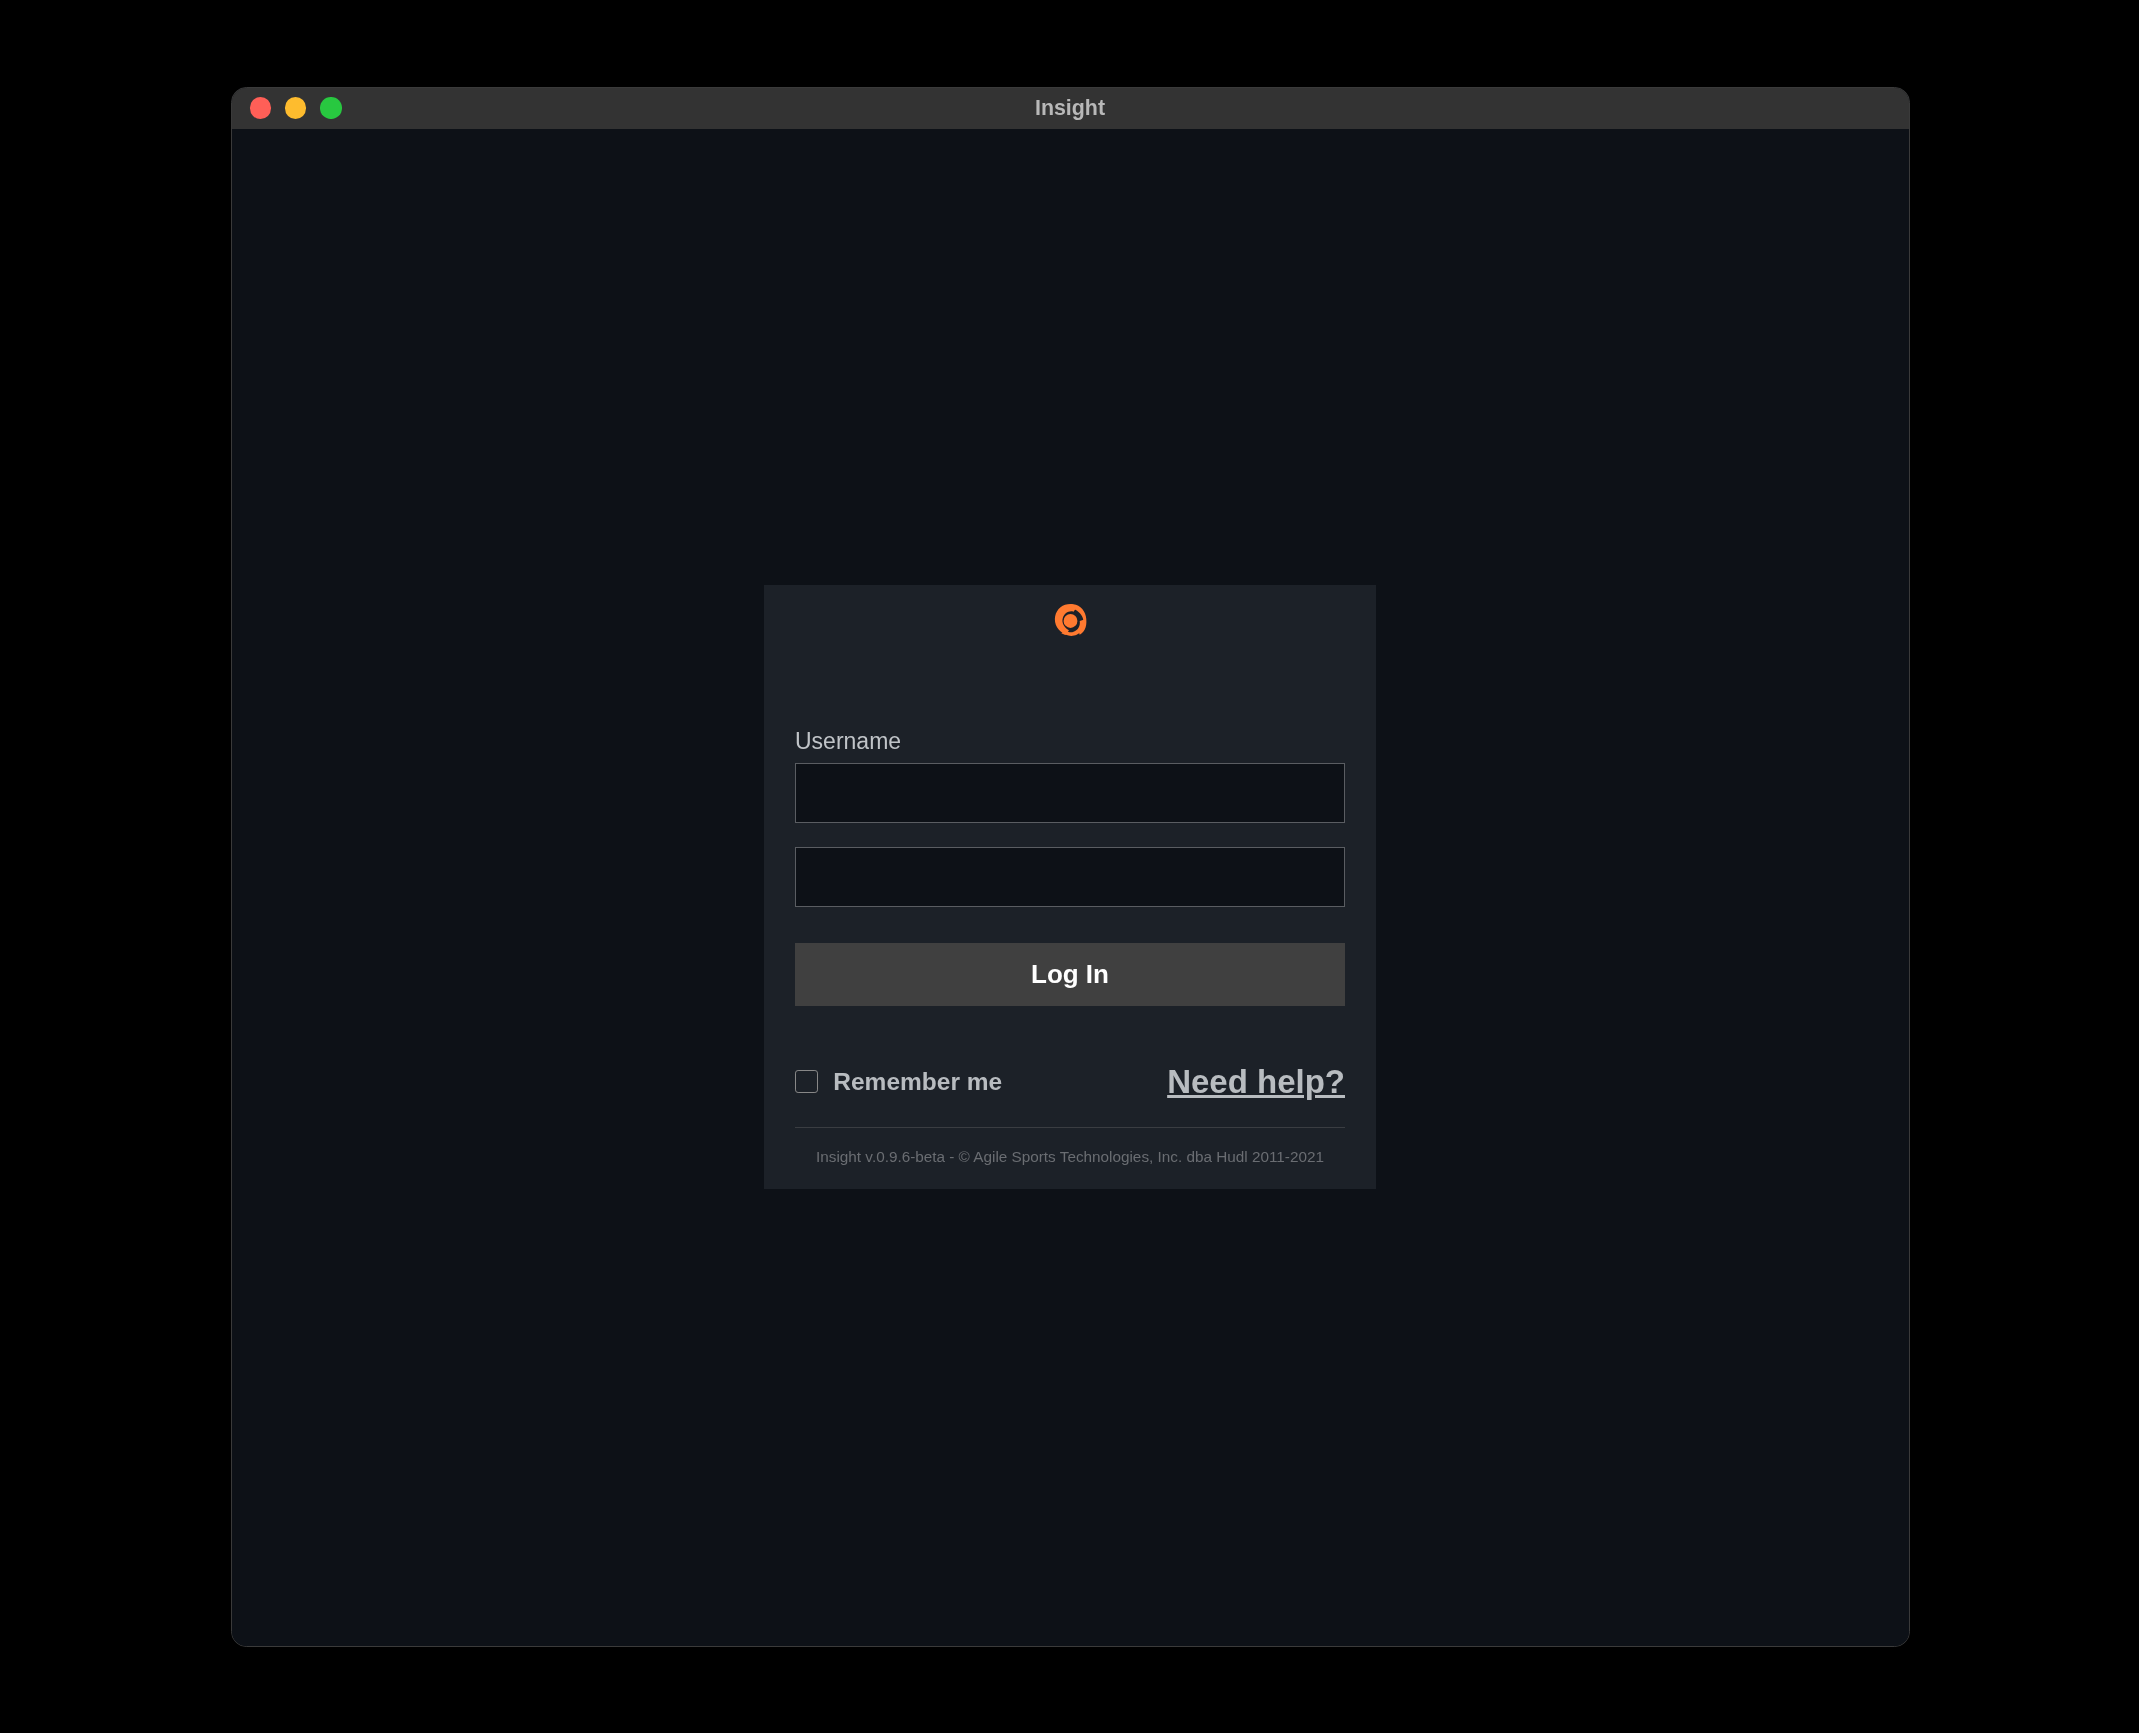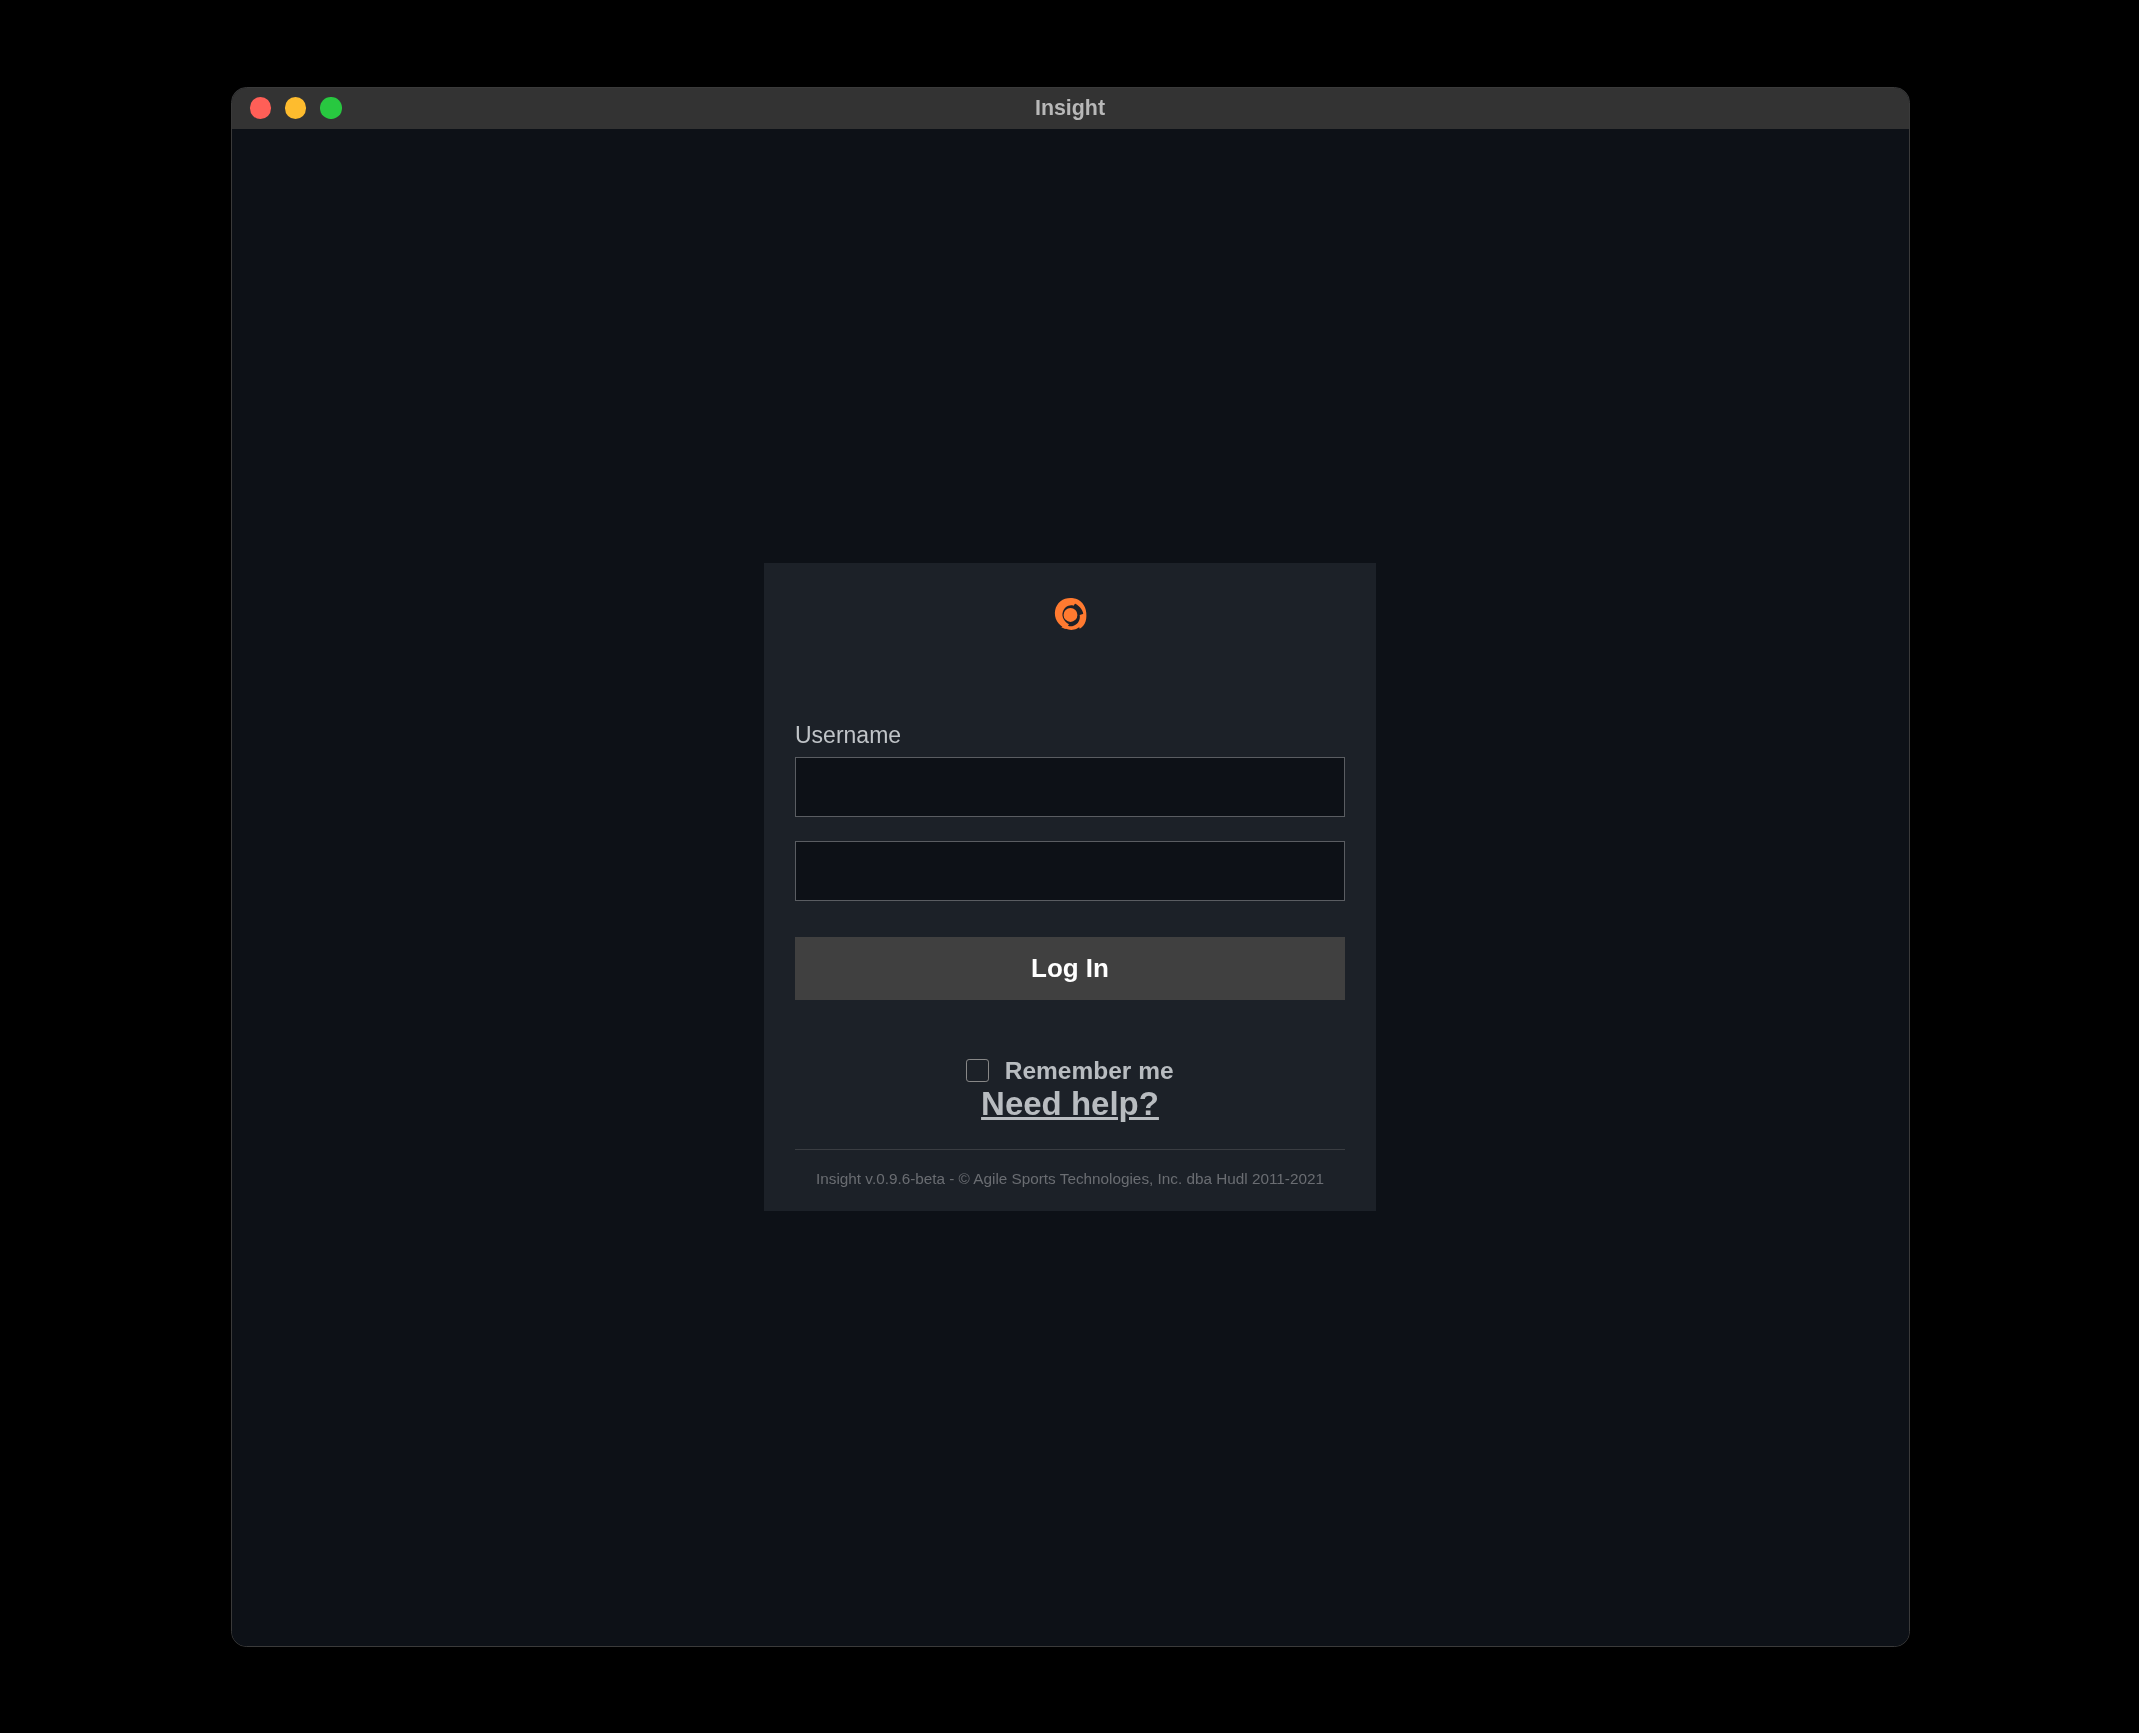--- a/index.html
+++ b/index.html
@@ -66,21 +66,21 @@
       flex: 1;
       background: #0d1117;
       display: flex;
       align-items: center;
       justify-content: center;
     }
     
     .login-panel {
       width: 612px;
       background: #1c2128;
-      padding: 32px 31px 23px 31px;
+      padding: 16px 31px 23px 31px;
     }
     
     .logo-container {
       display: flex;
       justify-content: center;
       margin-bottom: 84px;
     }
     
     .logo {
       width: 43px;
@@ -122,21 +122,20 @@
       margin-top: 10.7px;
     }
     
     .options-row {
       display: flex;
       justify-content: space-between;
       align-items: center;
       margin-top: 57px;
       padding-bottom: 26px;
       border-bottom: 0.8px solid #3a3d42;
-      flex-direction: column;
     }
     
     .remember-group {
       display: flex;
       align-items: center;
       gap: 15.3px;
     }
     
     .checkbox {
       width: 23px;

